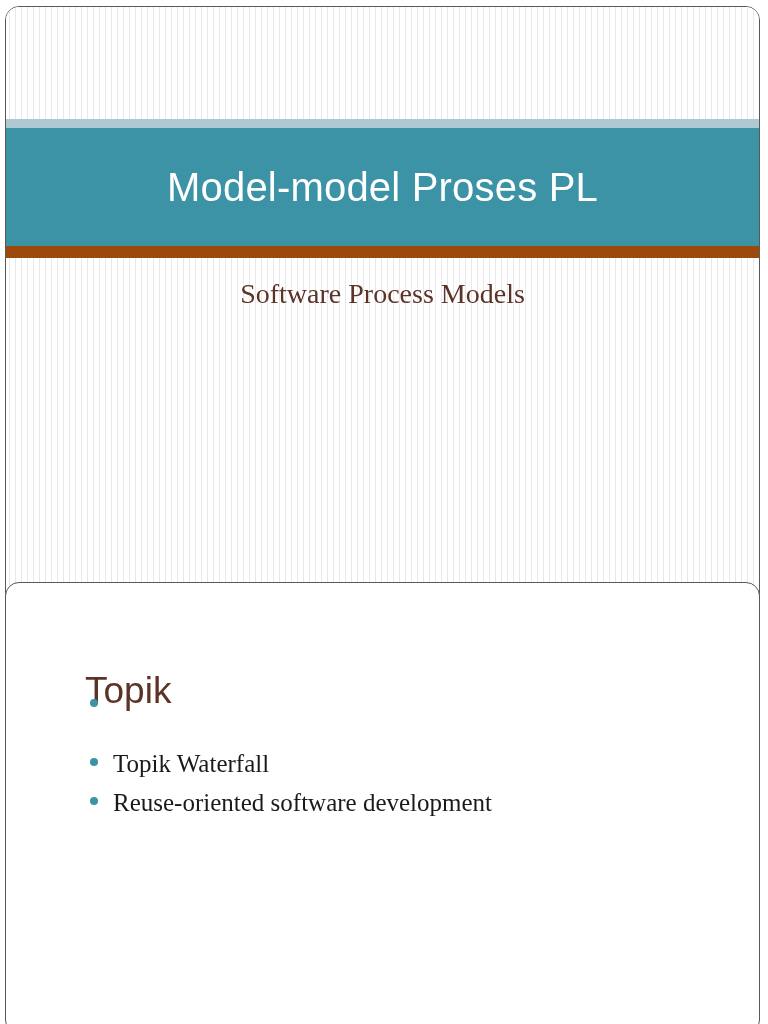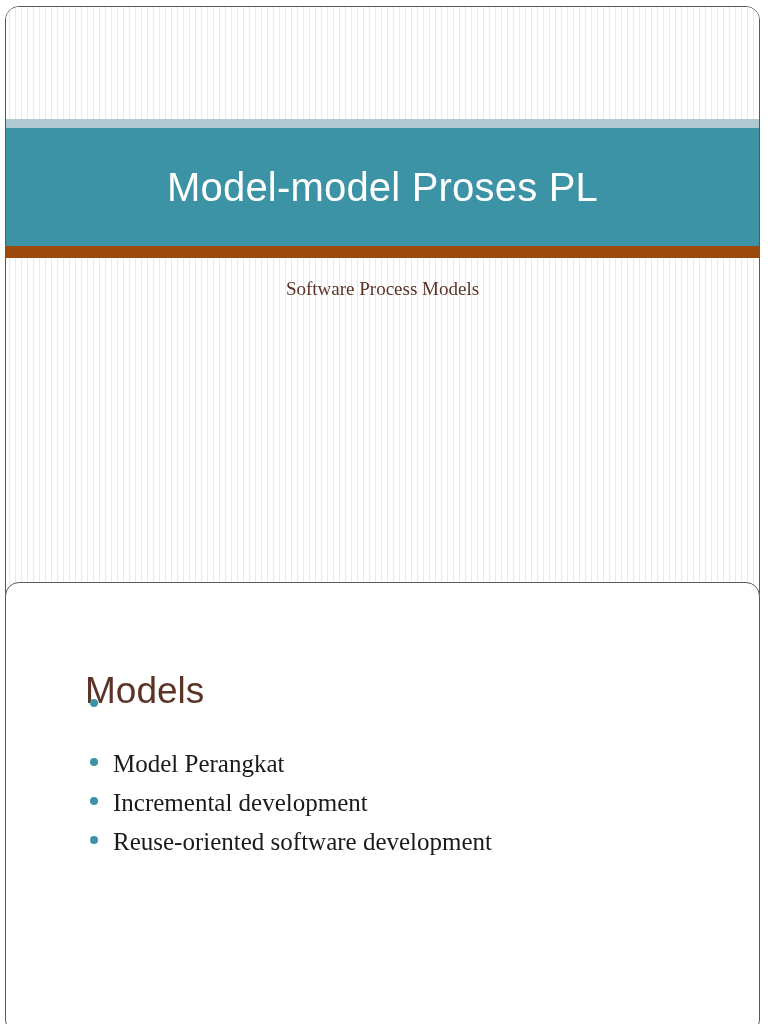--- a/index.html
+++ b/index.html
@@ -95,21 +95,21 @@
   }
 
   .slide-subtitle {
     position: absolute;
     left: 0;
     right: 0;
     top: 272px;
     text-align: center;
     color: #5c3327;
     font-family: "Liberation Serif", serif;
-    font-size: 19px;
+    font-size: 28px;
     font-weight: 400;
     line-height: 1.1;
   }
 
   
   .content-heading {
     position: absolute;
     left: 79px;
     top: 58px;
     color: #5c3327;
@@ -168,33 +168,29 @@
       </div>
       <div class="banner-bottombar"></div>
     </div>
 
     <div class="slide-subtitle">Software Process Models</div>
 
   </section>
 
   <section class="slide" id="slide-2">
 
-    <h2 class="content-heading">Models</h2>
+    <h2 class="content-heading">Topik</h2>
 
     <ul class="bullet-list">
       <li class="bullet-item">
         <span class="bullet-dot"></span>
       </li>
       <li class="bullet-item">
         <span class="bullet-dot"></span>
-        <span class="bullet-text">Model Perangkat</span>
-      </li>
-      <li class="bullet-item">
-        <span class="bullet-dot"></span>
-        <span class="bullet-text">Incremental development</span>
+        <span class="bullet-text">Topik Waterfall</span>
       </li>
       <li class="bullet-item">
         <span class="bullet-dot"></span>
         <span class="bullet-text">Reuse-oriented software development</span>
       </li>
     </ul>
 
   </section>
 
 </div>

